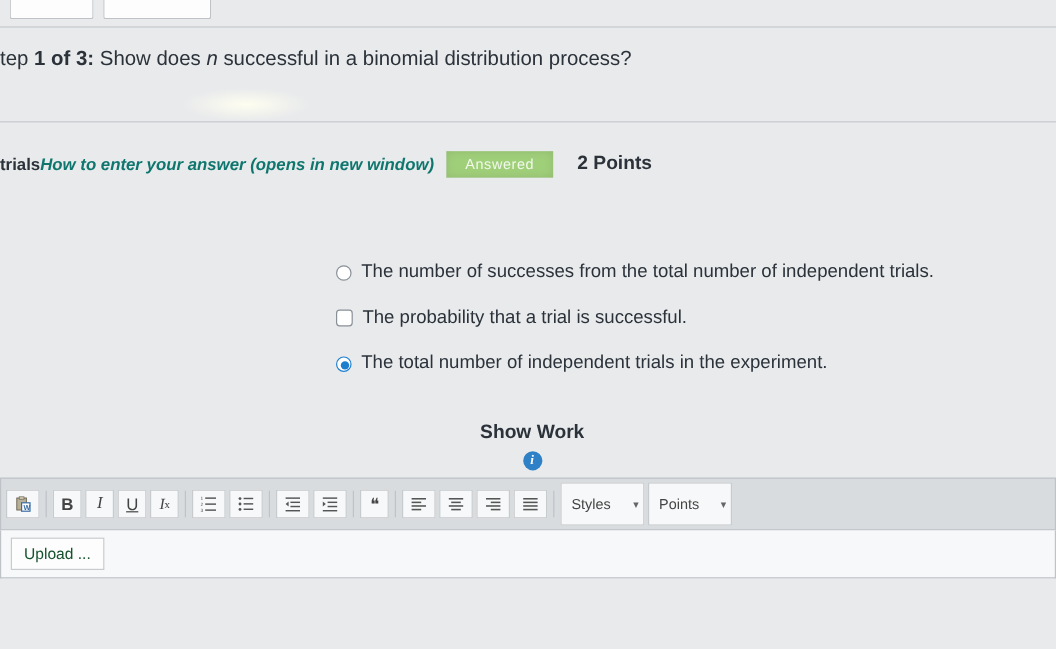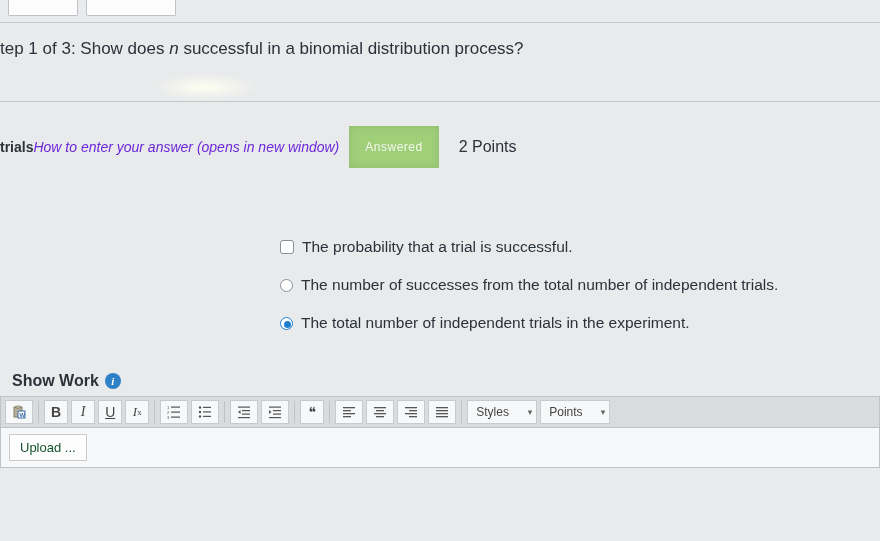--- a/index.html
+++ b/index.html
@@ -2,56 +2,56 @@
 <html><head>
   <meta charset="utf-8">
   <style>
     * { margin:0; padding:0; box-sizing:border-box; }
     body { font-family: Arial, Helvetica, sans-serif; background:#e8eaec; width:880px; height:541px; overflow:hidden; color:#333; }
     .top-fragments { display:flex; gap:8px; padding:0 0 6px 8px; }
     .frag { background:#fdfdfd; border:1px solid #bfc3c7; height:16px; width:90px; border-top:none; border-radius:0 0 2px 2px; }
     .frag:first-child { width:70px; }
     .divider { border-top:1px solid #c5c9cc; margin-bottom:14px; }
     .question-row { padding:2px 10px 18px 0; font-size:17px; color:#2b323a; }
-    .question-row .step-label b { font-weight:400; }
+    .question-row .step-label b { font-weight:700; }
     .italic { font-style:italic; }
     .glare { position:relative; height:24px; }
     .glare::before {
       content:""; position:absolute; left:150px; top:-4px; width:110px; height:28px;
       background: radial-gradient(ellipse at center, rgba(255,255,240,0.95) 0%, rgba(255,255,240,0.0) 70%);
       border-radius:50%;
     }
     .answer-bar { display:flex; align-items:center; gap:10px; padding:10px 0 0 0; font-size:14px; }
     .answer-label { font-weight:700; color:#2b323a; }
-    .answer-help { font-style:italic; color:#6d28d9; }
+    .answer-help { font-style:italic; color:#0f766e;font-weight:bold; }
     .answered-btn {
-      background:#a0cf7a; color:#f2f8ec; font-size:12px; padding:14px 16px; border:none; letter-spacing:0.5px;
+      background:#a0cf7a; color:#f2f8ec; font-size:12px; padding:4px 16px; border:none; letter-spacing:0.5px;
       box-shadow:inset 0 0 8px rgba(0,0,0,0.1);
     }
-    .points { font-size:16px; color:#2b323a; padding-left:10px; }
+    .points { font-size:16px; color:#2b323a; padding-left:10px;font-weight:bold; }
     .options { margin:70px 0 30px 280px; display:flex; flex-direction:column; gap:20px; font-size:15.5px; color:#2b323a; }
     .opt { display:flex; align-items:center; gap:8px; }
     .checkbox-shape { width:14px; height:14px; border:1.5px solid #8a9098; border-radius:3px; background:#fff; display:inline-block; flex:none; }
     .radio-shape { width:13px; height:13px; border:1.5px solid #8a9098; border-radius:50%; background:#fff; display:inline-block; flex:none; position:relative; }
     .radio-shape.selected { border-color:#1f7fcf; }
     .radio-shape.selected::after { content:""; position:absolute; width:7px; height:7px; background:#1f7fcf; border-radius:50%; left:3px; top:3px; }
 
-    .show-work-row { display:flex; align-items:center; gap:6px; font-size:16px; font-weight:700; color:#2b323a; padding:10px 5px 6px 12px; }
+    .show-work-row { display:flex; align-items:center; gap:6px; font-size:16px; font-weight:700; color:#2b323a; padding:10px 5px 6px 12px;flex-direction:column; }
     .info-icon { width:16px; height:16px; border-radius:50%; background:#2f81c7; color:#fff; display:flex; align-items:center; justify-content:center; font-size:11px; font-weight:700; font-family:Georgia,serif; font-style:italic; }
 
     .toolbar { background:#d9dcdf; border:1px solid #bfc3c7; display:flex; align-items:center; gap:3px; padding:3px 4px; }
     .tb-btn { background:#f7f8f9; border:1px solid #c8cbce; padding:3px 6px; font-size:12px; color:#444; min-width:24px; height:24px; display:flex; align-items:center; justify-content:center; cursor:pointer; }
     .tb-btn.icon-only svg { display:block; }
     .tb-btn.b { font-weight:700; font-size:14px; }
     .tb-btn.i { font-style:italic; font-family:Georgia,serif; font-size:14px; }
     .tb-btn.u { text-decoration:underline; font-size:14px; }
     .tb-btn.tx { font-style:italic; font-family:Georgia,serif; font-size:13px; }
     .tb-btn.tx sub { font-size:9px; font-style:normal; }
     .tb-sep { width:0; border-left:1px solid #bfc3c7; height:22px; margin:0 2px; }
-    .tb-select { background:#f7f8f9; border:1px solid #c8cbce; padding:3px 18px 3px 8px; font-size:12px; color:#444; height:24px; position:relative; min-width:70px; display:flex; align-items:center; }
+    .tb-select { background:#f7f8f9; border:1px solid #c8cbce; padding:3px 18px 3px 8px; font-size:12px; color:#444; height:36px; position:relative; min-width:70px; display:flex; align-items:center; }
     .tb-select::after { content:"▾"; position:absolute; right:4px; font-size:9px; color:#666; }
 
     .upload-row { background:#f7f8f9; border:1px solid #bfc3c7; border-top:none; padding:6px 8px; }
     .upload-btn { background:#fdfdfd; border:1px solid #c8cbce; padding:5px 10px; font-size:13px; color:#14532d; }
   </style>
 </head>
 <body>
 
 <div class="top-fragments">
   <div class="frag"></div>
@@ -69,26 +69,26 @@
 <div class="answer-bar">
   <span>
     <span class="answer-label">trials</span><span class="answer-help">How to enter your answer (opens in new window)</span>
   </span>
   <button class="answered-btn">Answered</button>
   <span class="points">2 Points</span>
 </div>
 
 <div class="options">
   <label class="opt">
+    <span class="radio-shape"></span>
+    <span>The number of successes from the total number of independent trials.</span>
+  </label>
+  <label class="opt">
     <span class="checkbox-shape"></span>
     <span>The probability that a trial is successful.</span>
-  </label>
-  <label class="opt">
-    <span class="radio-shape"></span>
-    <span>The number of successes from the total number of independent trials.</span>
   </label>
   <label class="opt">
     <span class="radio-shape selected"></span>
     <span>The total number of independent trials in the experiment.</span>
   </label>
 </div>
 
 <div class="show-work-row">
   <span>Show Work</span>
   <span class="info-icon">i</span>

